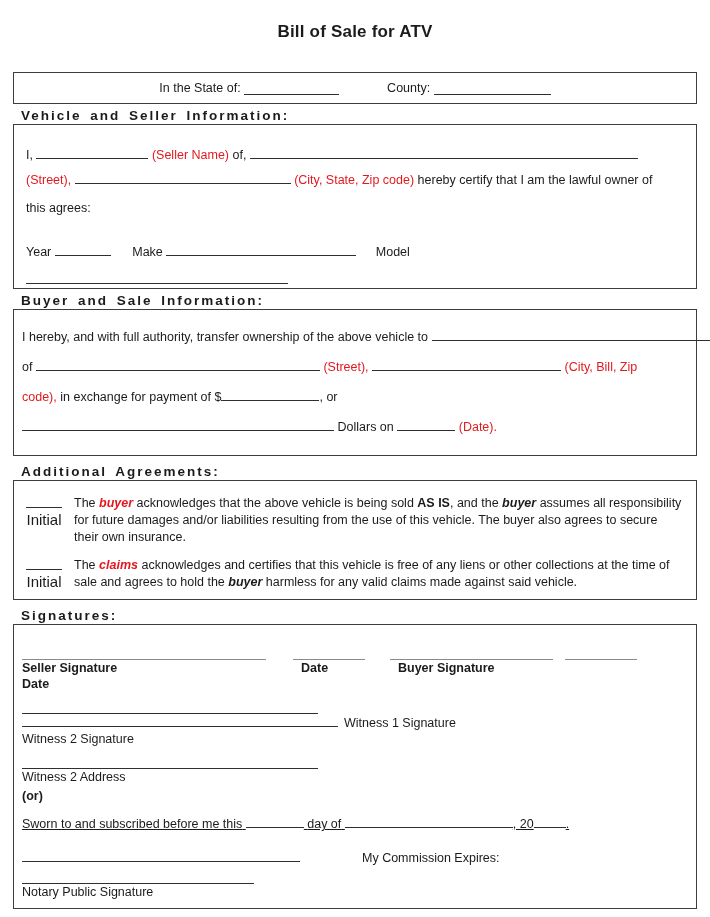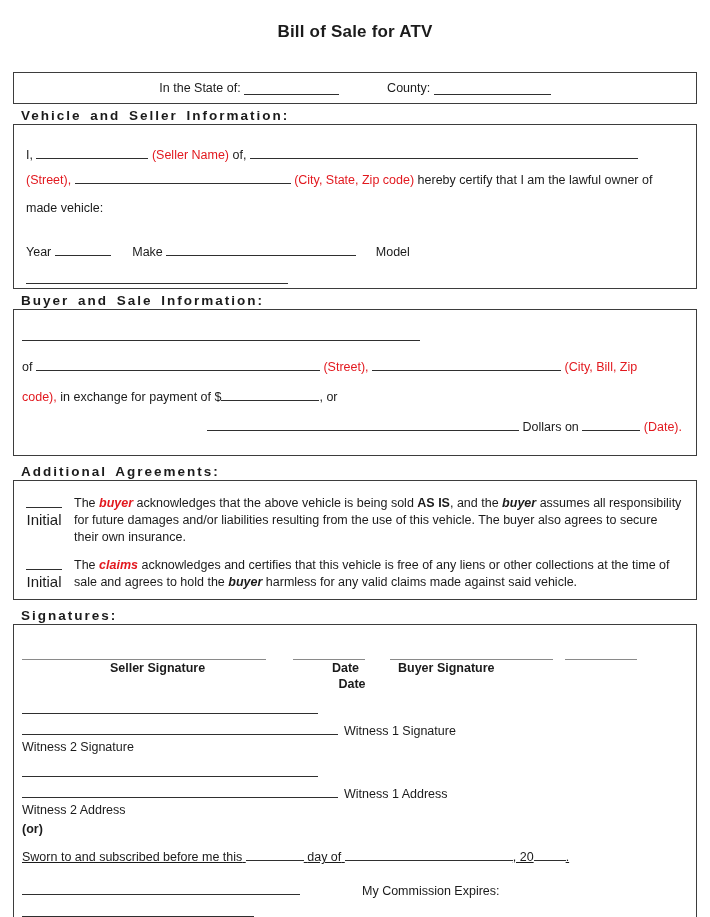--- a/index.html
+++ b/index.html
@@ -42,52 +42,52 @@
   .w-b3{width:98px}.w-b4a{width:312px}.w-b4b{width:58px}
   .w-init{width:36px}
   .w-s1{width:244px}.w-s2{width:72px}.w-s3{width:163px}.w-s4{width:72px}
   .w-wit1{width:296px}.w-wit2{width:316px}
   .w-sw1{width:58px}.w-sw2{width:168px}.w-sw3{width:32px}
   .w-comm{width:278px}.w-notary{width:232px}
 
   .red { color:#e2191f; }
   .red-bi { color:#e2191f; font-weight:bold; font-style:italic; }
   .bi { font-weight:bold; font-style:italic; }
-  .b { font-weight:bold;text-align:center; }
+  .b { font-weight:bold; }
 
   
   .vbox { padding: 21px 14px 0 12px; }
   .vbox .p1{margin-bottom:8px}.vbox .p2{margin-bottom:12px}
   .vbox .p3{margin-bottom:27px}.vbox .p4{margin-bottom:11px}
   .mk { margin-left: 18px; text-align: right; } .md { margin-left: 16px; }
 
   
   .bbox { padding: 18px 14px 20px 8px; }
   .bbox .p { margin-bottom: 13px; }
-  .bbox .p:last-child { margin-bottom: 0; text-align: right; }
+  .bbox .p:last-child { margin-bottom: 0; }
 
   
   .abox { padding: 14px 14px 8px 8px; }
   .clause { display: flex; line-height: 17px; }
   .clause + .clause { margin-top: 11px; }
   .init-col { width: 44px; flex: none; text-align: center; }
   .init-label { font-size: 15px; line-height: 13px; display:block; }
   .clause-text { flex: 1; margin-left: 8px; }
 
   
   .sbox { padding: 22px 14px 8px 8px; }
   .sig-row { display: flex; align-items: flex-end; }
   .sig-row .g1{margin-left:27px}.sig-row .g2{margin-left:25px}.sig-row .g3{margin-left:12px}
   .sig-labels { display: flex; line-height: 16px; }
   .sig-labels .c1{width:271px}.sig-labels .c2{width:97px;padding-left:8px;box-sizing:border-box}
   .sig-labels .c3{padding-left:8px}
   .lab { line-height: 16px; }
   .wgroup { margin-top: 9px; }
   .wline1 { height: 13px; } .wline1 .blank{height:12px}
-  .wline2 { white-space: nowrap; line-height: 16px; margin-top: 8px; }
+  .wline2 { white-space: nowrap; line-height: 16px; }
   .wlabel { margin-left: 6px; }
   .or-row { margin-top: 3px; font-weight: bold; line-height: 16px; }
   .sworn-row { margin-top: 11px; white-space: nowrap; line-height: 16px; text-decoration: underline; }
   .comm-row { margin-top: 17px; white-space: nowrap; line-height: 16px; }
   .comm-gap { margin-left: 62px; text-align: center; }
   .notary-line { margin-top: 5px; height: 13px; }
   .notary-label { line-height: 16px; }
 </style>
 </head>
 <body>
@@ -109,34 +109,34 @@
     <div class="sec-box vbox">
       <div class="p p1"><span>I,</span>
         <span class="blank w-v1a"></span>
         <span class="red">(Seller Name)</span>
         <span>of,</span>
         <span class="blank w-v1b"></span></div>
       <div class="p p2"><span class="red">(Street),</span>
         <span class="blank w-v2"></span>
         <span class="red">(City, State, Zip code)</span>
         <span>hereby certify that I am the lawful owner of</span></div>
-      <div class="p p3"><span>made vehicle:</span></div>
+      <div class="p p3"><span>this agrees:</span></div>
       <div class="p p4"><span>Year</span>
         <span class="blank w-year"></span>
         <span class="mk">Make</span>
         <span class="blank w-make"></span>
         <span class="md">Model</span></div>
       <div class="p"><span class="blank w-vmodel"></span></div>
     </div>
   </div>
 
   <div class="sec">
     <div class="sec-h">Buyer and Sale Information:</div>
     <div class="sec-box bbox">
-      <div class="p">
+      <div class="p"><span>I hereby, and with full authority, transfer ownership of the above vehicle to</span>
         <span class="blank w-b1"></span>
         </div>
       <div class="p"><span>of</span>
         <span class="blank w-b2a"></span>
         <span class="red">(Street),</span>
         <span class="blank w-b2b"></span>
         <span class="red">(City, Bill, Zip</span></div>
       <div class="p"><span class="red">code),</span>
         <span>in exchange for payment of $</span><span class="blank w-b3"></span><span>, or</span></div>
       <div class="p"><span class="blank w-b4a"></span>
@@ -199,23 +199,20 @@
         <div class="wline2">
           <span class="blank w-wit2"></span><span class="wlabel">Witness 1 Signature</span>
         </div>
         <div class="lab">Witness 2 Signature</div>
       </div>
 
       <div class="wgroup">
         <div class="wline1">
           <span class="blank w-wit1"></span>
         </div>
-        <div class="wline2">
-          <span class="blank w-wit2"></span><span class="wlabel">Witness 1 Address</span>
-        </div>
         <div class="lab">Witness 2 Address</div>
       </div>
 
       <div class="or-row">(or)</div>
 
       <div class="sworn-row"><span>Sworn to and subscribed before me this</span>
         <span class="blank w-sw1"></span>
         <span>day of</span>
         <span class="blank w-sw2"></span><span>, 20</span><span class="blank w-sw3"></span><span>.</span></div>
 

